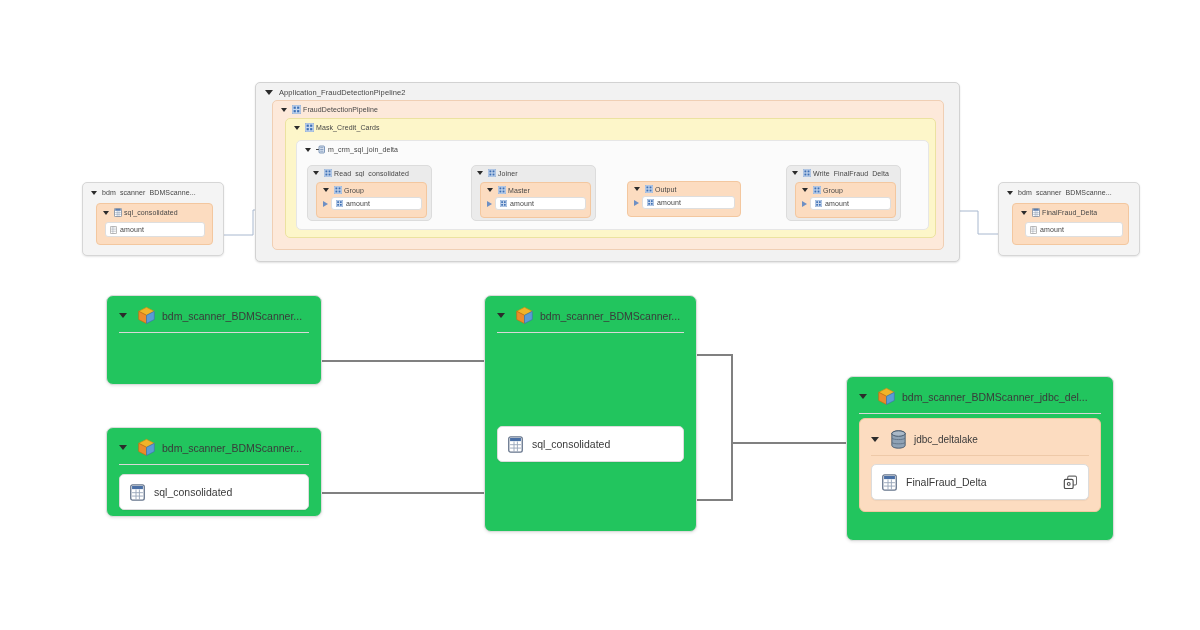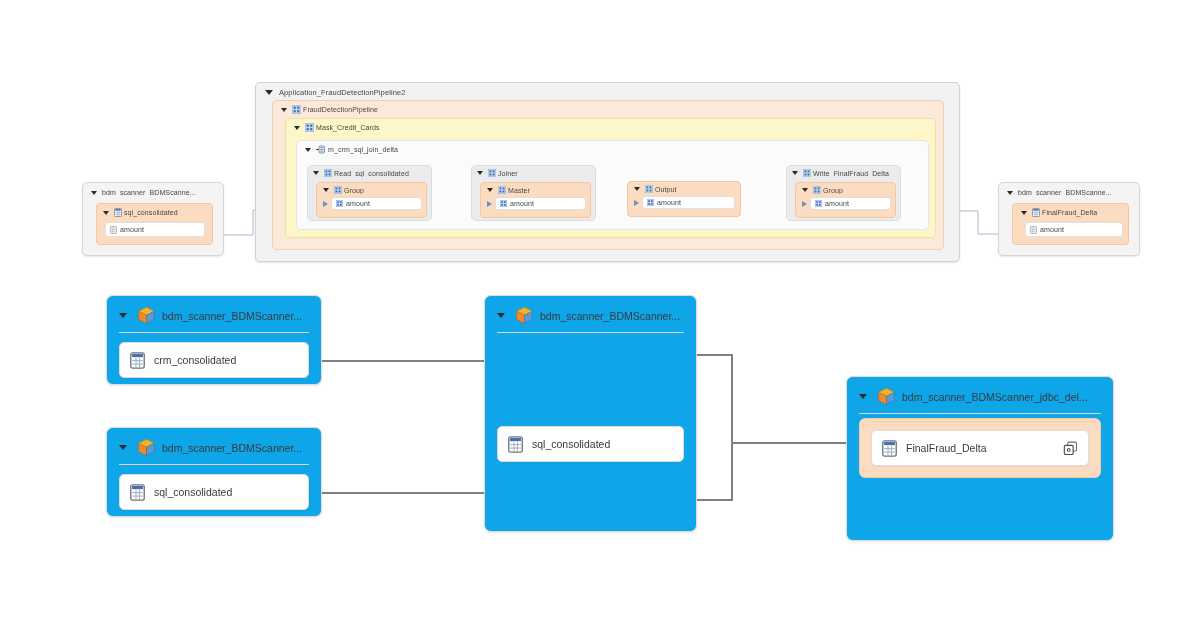--- a/index.html
+++ b/index.html
@@ -66,21 +66,21 @@
 
   
   .sidecard{
     background:#f4f4f4;border:1px solid #d6d6d6;border-radius:5px;
     box-shadow:0 1px 2px rgba(0,0,0,.10);
   }
 
   
   .bcard{
     position:absolute;box-sizing:border-box;
-    background:#0ea5e9;border:1px solid #dcdcdc;border-radius:7px;
+    background:#22c55e;border:1px solid #dcdcdc;border-radius:7px;
     box-shadow:0 1px 3px rgba(0,0,0,.10);
   }
   .bhdr{display:flex;align-items:center;gap:6px;padding:10px 12px 7px 12px;}
   .bhdr .nm{font-size:10.5px;color:#3a3a3a;white-space:nowrap;overflow:hidden;}
   .brule{height:1px;background:#d8d8d8;margin:0 12px;}
   .brow{
     margin:9px 12px;background:#ffffff;border:1px solid #dcdcdc;border-radius:5px;
     height:34px;display:flex;align-items:center;gap:9px;padding:0 10px;
     box-shadow:0 1px 1px rgba(0,0,0,.05);
   }
@@ -403,30 +403,20 @@
       <span class="ico">
         <svg width="19" height="19" viewBox="0 0 20 20">
           <path d="M10 1.4 L18.2 5.6 L10 9.8 L1.8 5.6 Z" fill="#f0b429" stroke="#c88c10" stroke-width=".7"></path>
           <path d="M1.8 5.6 L10 9.8 L10 18.4 L1.8 14.2 Z" fill="#ed8b2b" stroke="#c8690f" stroke-width=".7"></path>
           <path d="M18.2 5.6 L10 9.8 L10 18.4 L18.2 14.2 Z" fill="#5b9bd5" stroke="#3b74a8" stroke-width=".7"></path>
         </svg>
       </span>
       <span class="nm">bdm_scanner_BDMScanner...</span>
     </div>
     <div class="brule"></div>
-    <div class="brow">
-      <span class="ico">
-        <svg width="15" height="17" viewBox="0 0 8 9">
-            <rect x=".4" y=".4" width="7.2" height="8.2" rx="1" fill="#fff" stroke="#66758c" stroke-width=".7"></rect>
-            <rect x="1.1" y="1.0" width="5.8" height="1.7" fill="#4a6fa5"></rect>
-            <path d="M3.2 2.9 V8.3 M5.0 2.9 V8.3 M1.1 4.6 H6.9 M1.1 6.4 H6.9" stroke="#9aa8bb" stroke-width=".5"></path>
-          </svg>
-      </span>
-      <span class="nm">crm_consolidated</span>
-    </div>
   </div>
 
   <div class="bcard" style="left:96px;top:427px;width:216px;height:90px;">
     <div class="bhdr">
       <span class="twisty"></span>
       <span class="ico">
         <svg width="19" height="19" viewBox="0 0 20 20">
           <path d="M10 1.4 L18.2 5.6 L10 9.8 L1.8 5.6 Z" fill="#f0b429" stroke="#c88c10" stroke-width=".7"></path>
           <path d="M1.8 5.6 L10 9.8 L10 18.4 L1.8 14.2 Z" fill="#ed8b2b" stroke="#c8690f" stroke-width=".7"></path>
           <path d="M18.2 5.6 L10 9.8 L10 18.4 L18.2 14.2 Z" fill="#5b9bd5" stroke="#3b74a8" stroke-width=".7"></path>
@@ -479,20 +469,32 @@
         <svg width="19" height="19" viewBox="0 0 20 20">
           <path d="M10 1.4 L18.2 5.6 L10 9.8 L1.8 5.6 Z" fill="#f0b429" stroke="#c88c10" stroke-width=".7"></path>
           <path d="M1.8 5.6 L10 9.8 L10 18.4 L1.8 14.2 Z" fill="#ed8b2b" stroke="#c8690f" stroke-width=".7"></path>
           <path d="M18.2 5.6 L10 9.8 L10 18.4 L18.2 14.2 Z" fill="#5b9bd5" stroke="#3b74a8" stroke-width=".7"></path>
         </svg>
       </span>
       <span class="nm">bdm_scanner_BDMScanner_jdbc_del...</span>
     </div>
     <div class="brule"></div>
     <div class="subpanel">
+      <div class="subhdr">
+        <span class="twisty"></span>
+        <span class="ico">
+          <svg width="17" height="19" viewBox="0 0 14 16">
+            <ellipse cx="7" cy="3" rx="5.6" ry="2.3" fill="#6f8296" stroke="#47586b" stroke-width=".8"></ellipse>
+            <path d="M1.4 3 V13 C1.4 14.3 3.9 15.3 7 15.3 C10.1 15.3 12.6 14.3 12.6 13 V3" fill="#8fa2b5" stroke="#47586b" stroke-width=".8"></path>
+            <ellipse cx="7" cy="3" rx="5.6" ry="2.3" fill="#aab9c8" stroke="#47586b" stroke-width=".8"></ellipse>
+            <path d="M1.6 7 C2.6 8.4 11.4 8.4 12.4 7 M1.6 10.6 C2.6 12 11.4 12 12.4 10.6" stroke="#5b6d80" stroke-width=".7" fill="none"></path>
+          </svg>
+        </span>
+        <span class="nm">jdbc_deltalake</span>
+      </div>
       <div class="subrule"></div>
       <div class="brow" style="margin:8px 11px 11px 11px;">
         <span class="ico">
           <svg width="15" height="17" viewBox="0 0 8 9">
               <rect x=".4" y=".4" width="7.2" height="8.2" rx="1" fill="#fff" stroke="#66758c" stroke-width=".7"></rect>
               <rect x="1.1" y="1.0" width="5.8" height="1.7" fill="#4a6fa5"></rect>
               <path d="M3.2 2.9 V8.3 M5.0 2.9 V8.3 M1.1 4.6 H6.9 M1.1 6.4 H6.9" stroke="#9aa8bb" stroke-width=".5"></path>
             </svg>
         </span>
         <span class="nm">FinalFraud_Delta</span>

